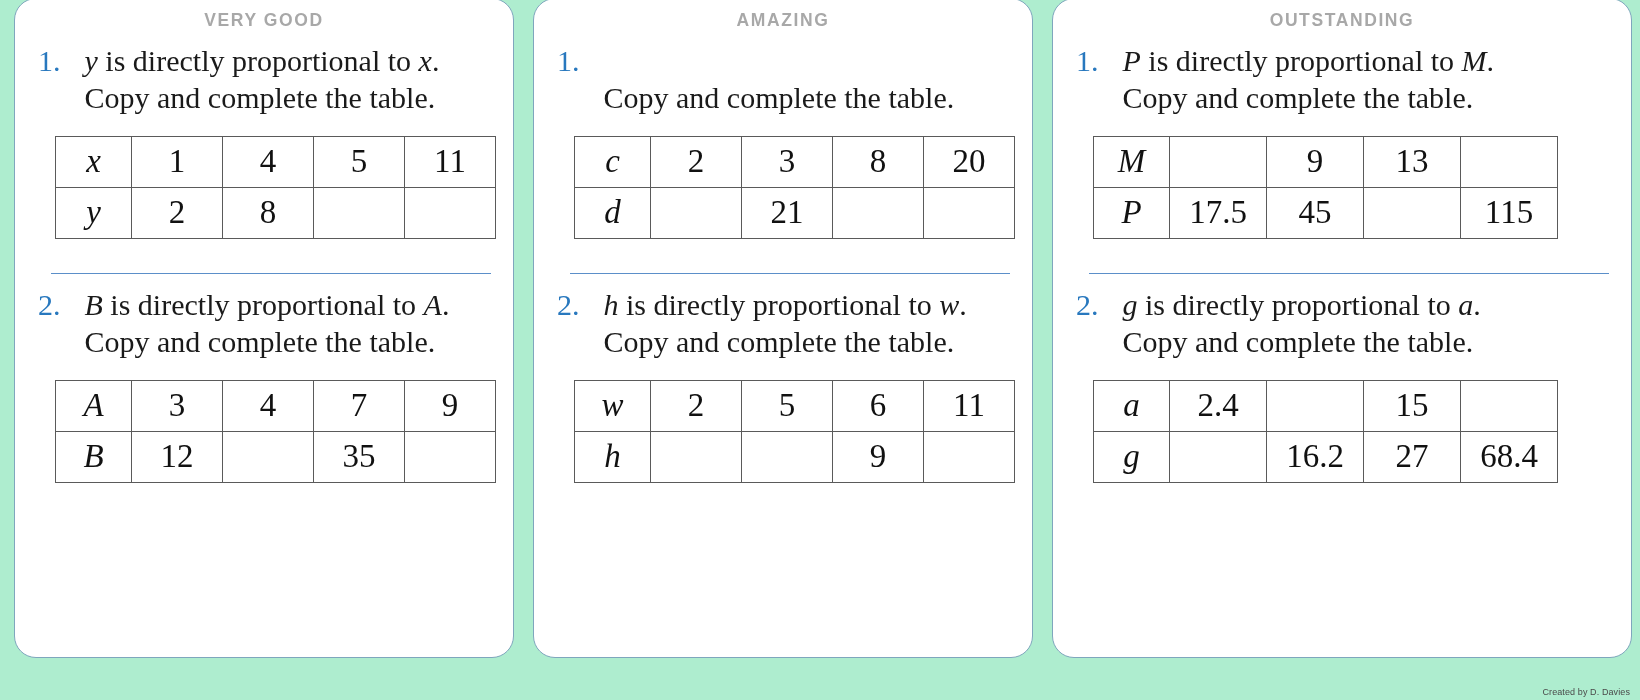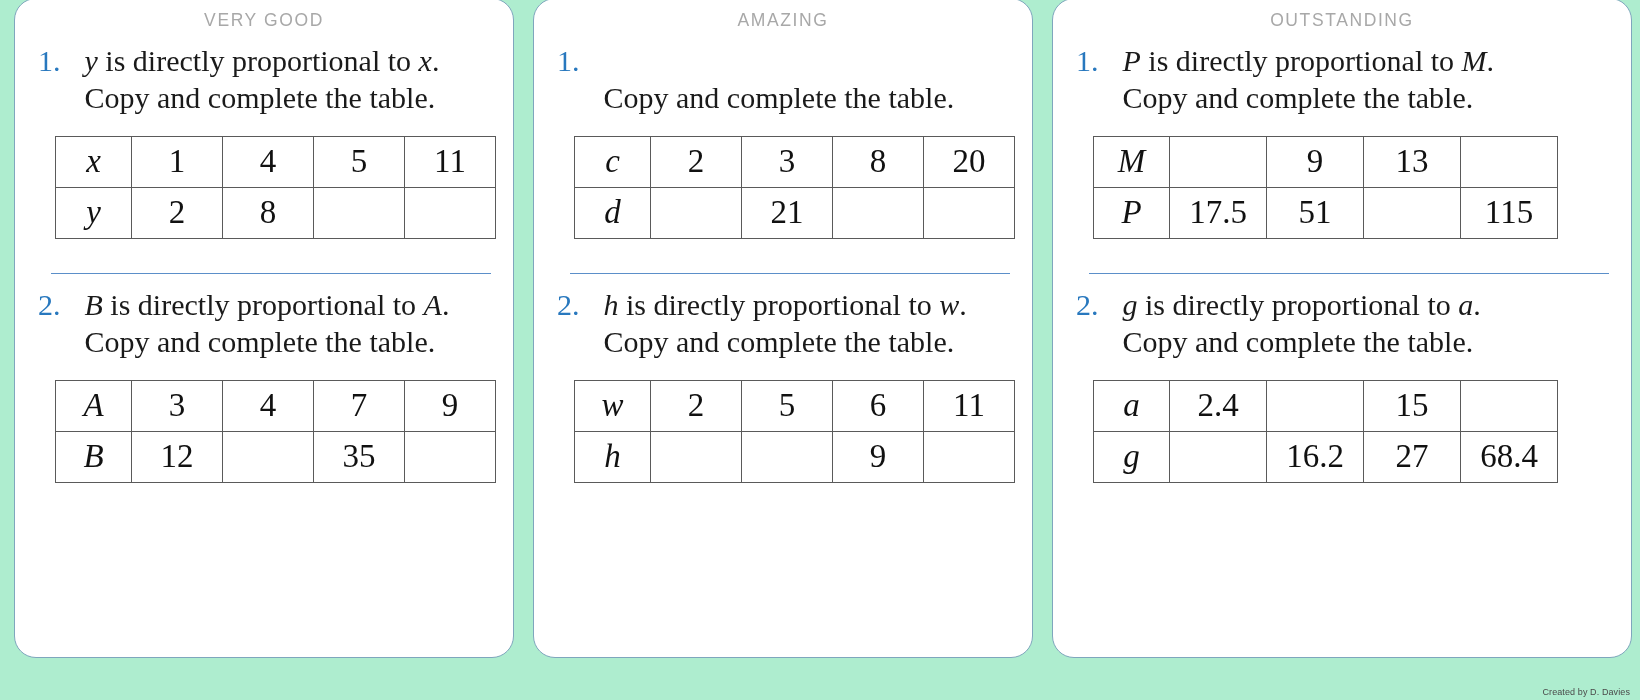--- a/index.html
+++ b/index.html
@@ -39,21 +39,21 @@
   .card-1 { width: 500px; }
   .card-2 { width: 500px; }
   .card-3 { width: 580px; }
 
   .card-header {
     text-align: center;
     color: #a8a8a8;
     font-family: "Liberation Sans", sans-serif;
     font-size: 17.5px;
     letter-spacing: 1.6px;
-    font-weight: 400;
+    font-weight: 700;
     padding-top: 7px;
     line-height: 1;
   }
 
   .question {
     position: relative;
   }
   .q-block {
     display: flex;
     align-items: flex-start;
@@ -266,21 +266,21 @@
             <tr>
           <td class="lbl w-lbl">M</td>
           <td class="w-cell-wide"></td>
           <td class="w-cell-wide">9</td>
           <td class="w-cell-wide">13</td>
           <td class="w-cell-wide"></td>
         </tr>
         <tr>
           <td class="lbl w-lbl">P</td>
           <td class="w-cell-wide">17.5</td>
-          <td class="w-cell-wide">51</td>
+          <td class="w-cell-wide">45</td>
           <td class="w-cell-wide"></td>
           <td class="w-cell-wide">115</td>
         </tr>
       </tbody>
         </table>
     </div>
 
     <div class="sep-spacer-1"></div>
     <div class="separator"></div>
 

